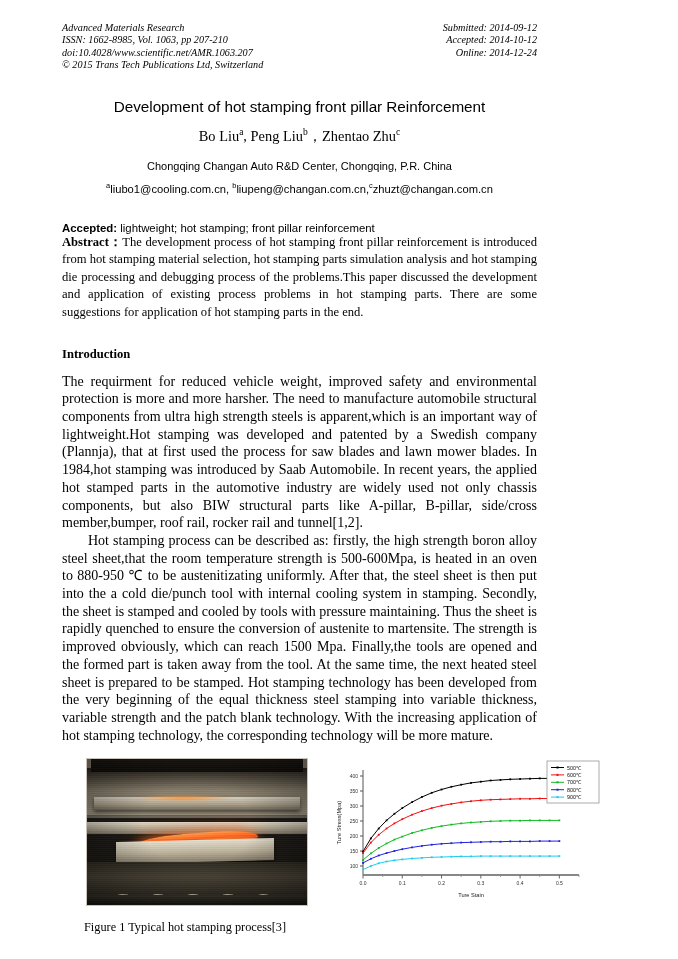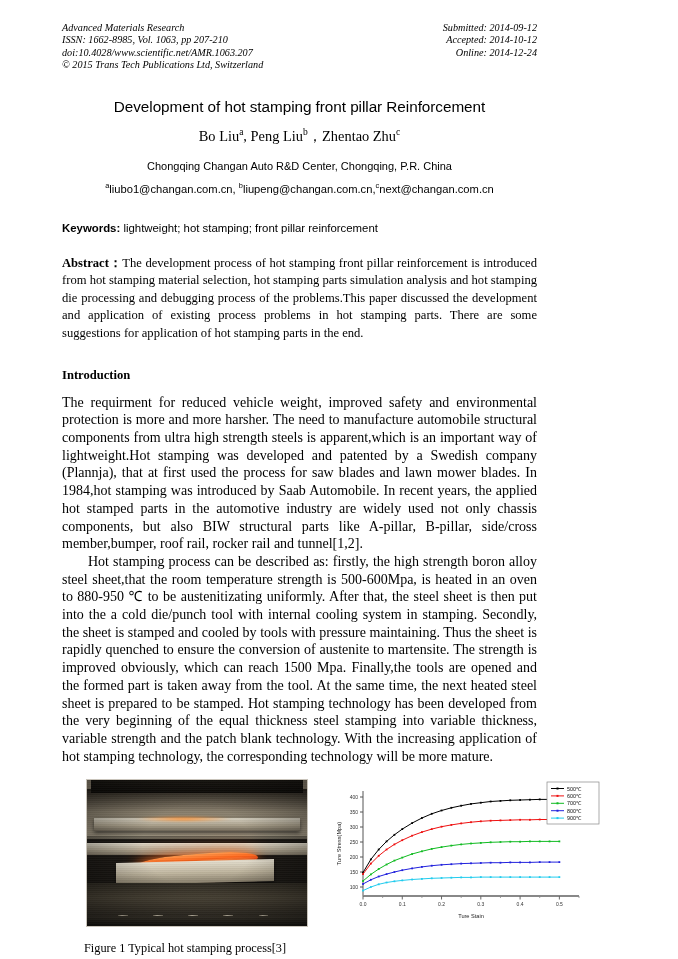--- a/index.html
+++ b/index.html
@@ -73,21 +73,20 @@
     font-size: 11.4px;
     margin-top: 27px;
   }
   .keywords .kw-label { font-weight: bold; }
 
   
   .abstract {
     font-size: 12.6px;
     line-height: 17.6px;
     text-align: justify;
-    margin-top: 21px;
   }
   .abstract .ab-label { font-weight: bold; }
 
   
   .section-head {
     font-weight: bold;
     font-size: 12.6px;
     margin-top: 25px;
   }
   .body-para {
@@ -228,26 +227,26 @@
 
   <div class="title">Development of hot stamping front pillar Reinforcement</div>
 
   <div class="authors">
     <span><span>Bo Liu</span><sup>a</sup></span><span>, </span><span><span>Peng Liu</span><sup>b</sup></span><span>，</span><span><span>Zhentao Zhu</span><sup>c</sup></span>
   </div>
 
   <div class="affiliation">Chongqing Changan Auto R&amp;D Center, Chongqing, P.R. China</div>
 
   <div class="emails">
-    <sup>a</sup><span>liubo1@changan.com.cn,</span>
-    <sup>b</sup><span>liupeng@changan.com.cn,</span><sup>c</sup><span>next@changan.com.cn</span>
+    <sup>a</sup><span>liubo1@cooling.com.cn,</span>
+    <sup>b</sup><span>liupeng@changan.com.cn,</span><sup>c</sup><span>zhuzt@changan.com.cn</span>
   </div>
 
   <div class="keywords">
-    <span class="kw-label">Keywords:</span>
+    <span class="kw-label">Accepted:</span>
     <span>lightweight; hot stamping; front pillar reinforcement</span>
   </div>
 
   <div class="abstract">
     <span class="ab-label">Abstract：</span><span>The development process of hot stamping front pillar reinforcement is introduced from hot stamping material selection, hot stamping parts simulation analysis and hot stamping die processing and debugging process of the problems.This paper discussed the development and application of existing process problems in hot stamping parts. There are some suggestions for application of hot stamping parts in the end.</span>
   </div>
 
   <div class="section-head">Introduction</div>
   <div class="body-para">The requirment for reduced vehicle weight, improved safety and environmental protection is more and more harsher. The need to manufacture automobile structural components from ultra high strength steels is apparent,which is an important way of lightweight.Hot stamping was developed and patented by a Swedish company (Plannja), that at first used the process for saw blades and lawn mower blades. In 1984,hot stamping was introduced by Saab Automobile. In recent years, the applied hot stamped parts in the automotive industry are widely used not only chassis components, but also BIW structural parts like A-pillar, B-pillar, side/cross member,bumper, roof rail, rocker rail and tunnel[1,2].</div>
   <div class="body-para indented">Hot stamping process can be described as: firstly, the high strength boron alloy steel sheet,that the room temperature strength is 500-600Mpa, is heated in an oven to 880-950 ℃ to be austenitizating uniformly. After that, the steel sheet is then put into the a cold die/punch tool with internal cooling system in stamping. Secondly, the sheet is stamped and cooled by tools with pressure maintaining. Thus the sheet is rapidly quenched to ensure the conversion of austenite to martensite. The strength is improved obviously, which can reach 1500 Mpa. Finally,the tools are opened and the formed part is taken away from the tool. At the same time, the next heated steel sheet is prepared to be stamped. Hot stamping technology has been developed from the very beginning of the equal thickness steel stamping into variable thickness, variable strength and the patch blank technology. With the increasing application of hot stamping technology, the corresponding technology will be more mature.</div>

